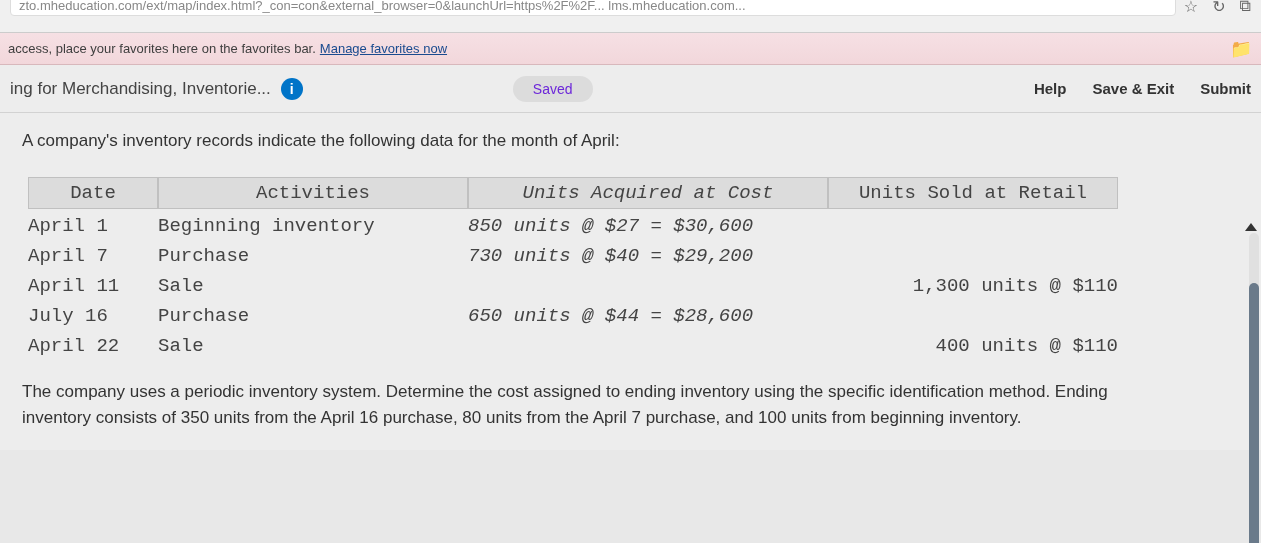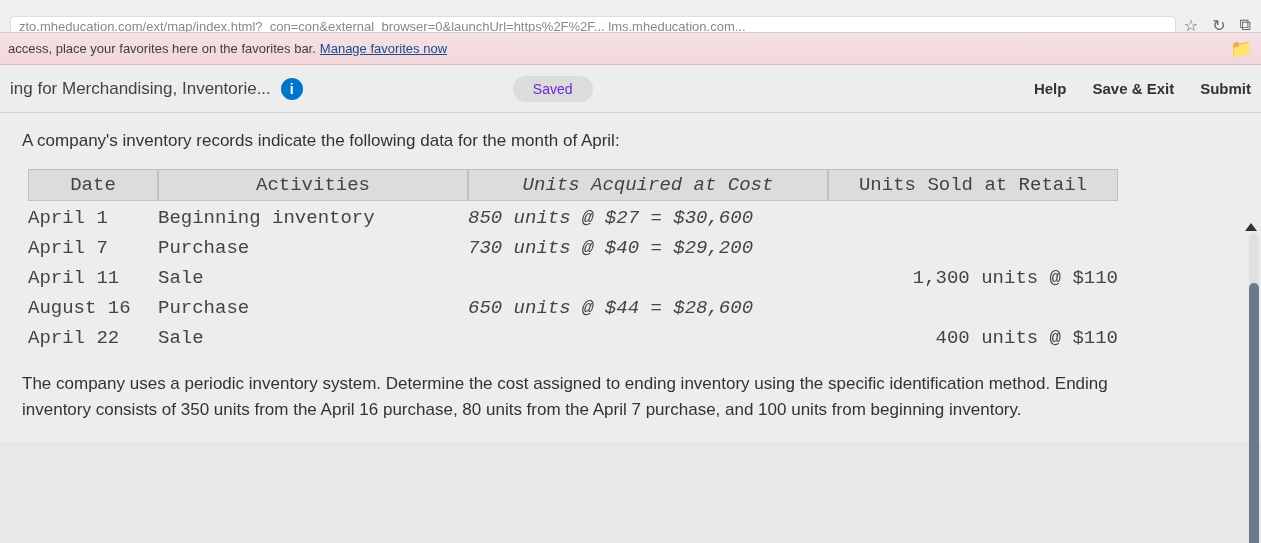--- a/index.html
+++ b/index.html
@@ -10,21 +10,21 @@
   height: 543px;
   overflow: hidden;
   font-size: 15px;
   color: #333;
 }
 .address-bar {
   height: 22px;
   background: #f0f0f0;
   border-bottom: 1px solid #ccc;
   display: flex;
-  align-items: flex-start;
+  align-items: flex-end;
   padding: 16px 10px;
   color: #888;
   font-size: 13px;
   overflow: hidden;
 }
 .address-bar .url-box {
   flex: 1;
   background: #fff;
   border: 1px solid #ddd;
   border-radius: 4px;
@@ -100,21 +100,21 @@
 }
 .right-buttons span { cursor: pointer; }
 .content {
   padding: 18px 22px 20px 22px;
   position: relative;
   background: #ededed;
 }
 .question-text {
   font-size: 17px;
   color: #333;
-  margin-bottom: 18px;
+  margin-bottom: 26px;
 }
 .data-table {
   font-family: "Consolas", "Courier New", monospace;
   font-size: 19px;
   color: #444;
   margin: 8px 0 18px 6px;
 }
 .data-table .row { display: flex; line-height: 30px; }
 .data-table .c-date { width: 130px; }
 .data-table .c-act  { width: 310px; }
@@ -216,21 +216,21 @@
       <div class="c-acq">730 units @ $40 = $29,200</div>
       <div class="c-sold"></div>
     </div>
     <div class="row">
       <div class="c-date">April 11</div>
       <div class="c-act">Sale</div>
       <div class="c-acq"></div>
       <div class="c-sold">1,300 units @ $110</div>
     </div>
     <div class="row">
-      <div class="c-date">August 16</div>
+      <div class="c-date">July 16</div>
       <div class="c-act">Purchase</div>
       <div class="c-acq">650 units @ $44 = $28,600</div>
       <div class="c-sold"></div>
     </div>
     <div class="row">
       <div class="c-date">April 22</div>
       <div class="c-act">Sale</div>
       <div class="c-acq"></div>
       <div class="c-sold">400 units @ $110</div>
     </div>

